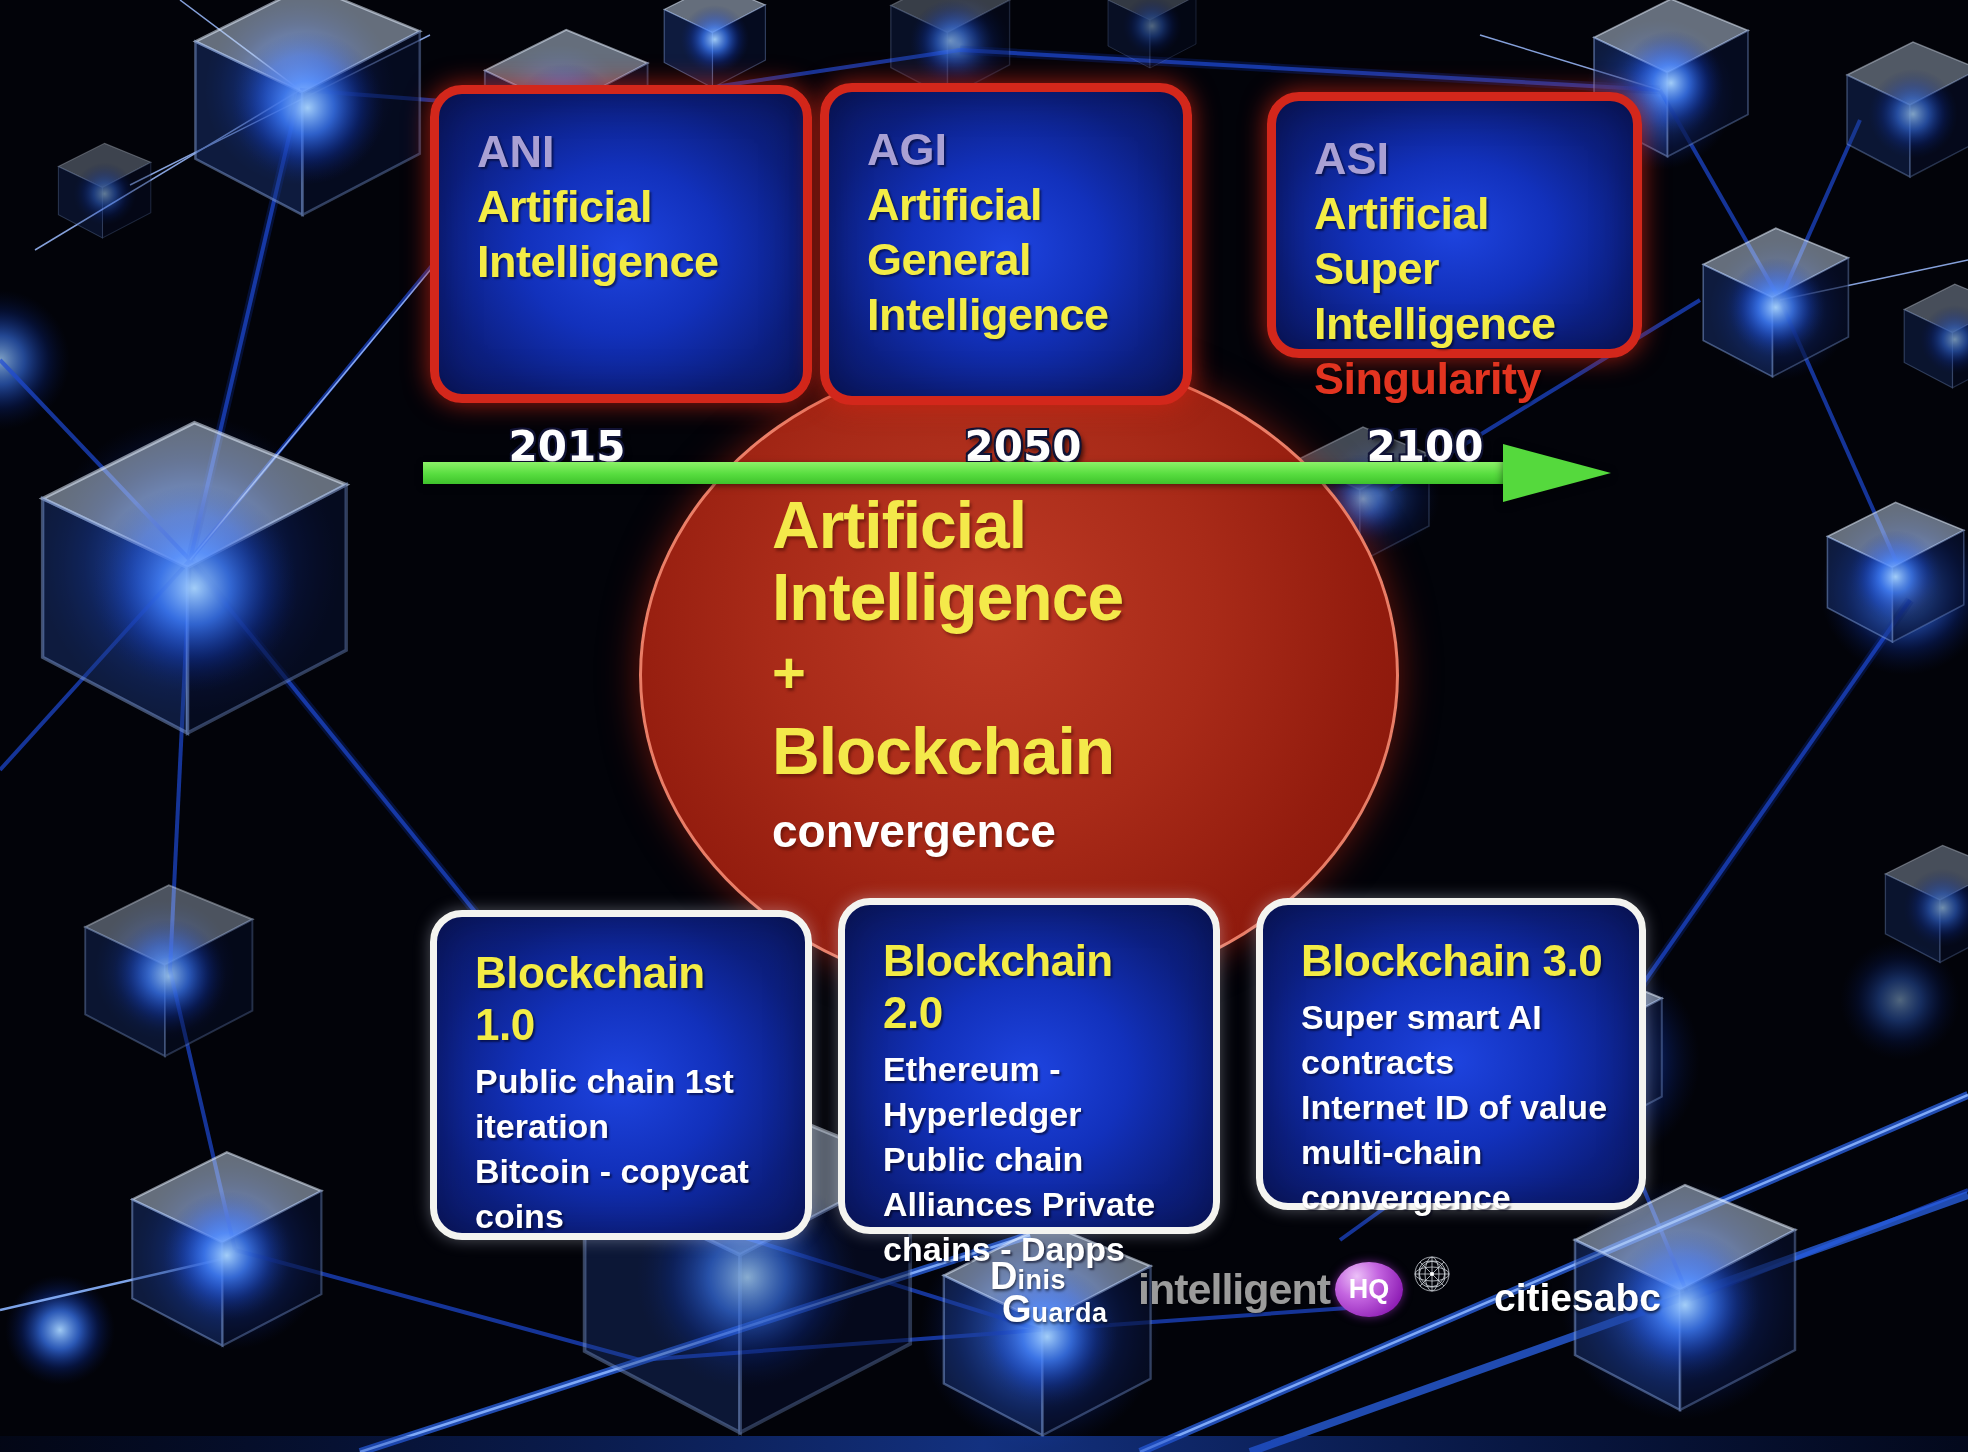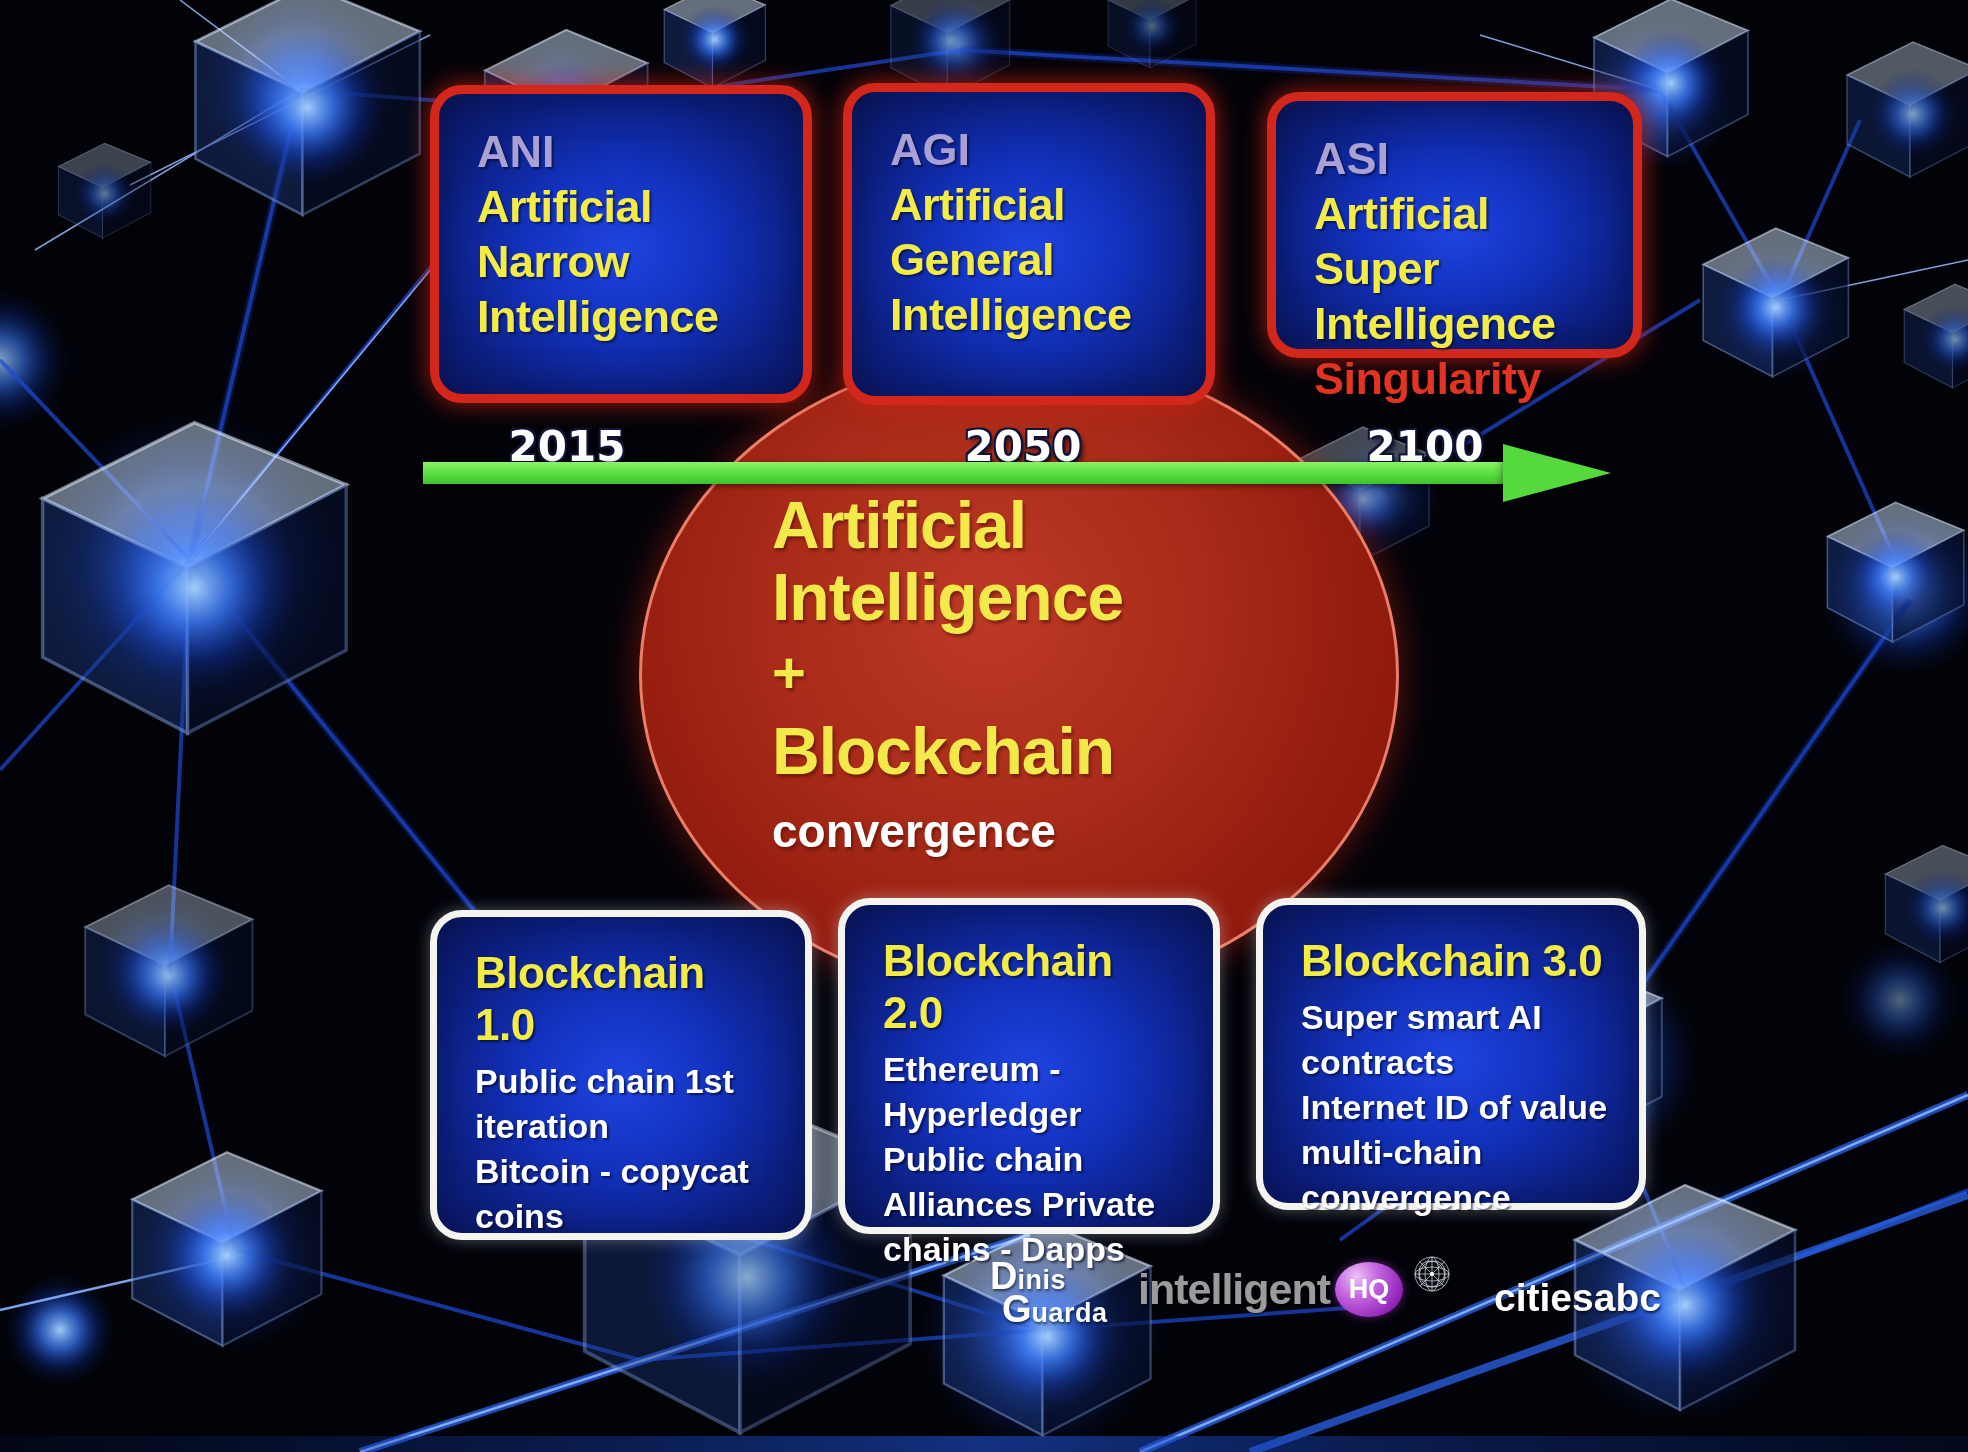--- a/index.html
+++ b/index.html
@@ -37,21 +37,21 @@
               border-left:108px solid #55d93d;filter:drop-shadow(0 2px 4px rgba(0,0,0,0.5));}
 
   
   .tbox,.bbox{position:absolute;border-radius:32px;box-sizing:border-box;z-index:3;
         background:radial-gradient(ellipse at 50% 52%, #1e44e0 0%, #1231bc 38%, #0c1f80 72%, #0a175e 100%);}
   .tbox{border:9px solid #d3271b;box-shadow:0 0 26px rgba(205,35,18,0.8), inset 0 0 40px rgba(0,0,30,0.35);
         padding:30px 24px 0 38px;}
   .bbox{border:7px solid #f4f4f0;box-shadow:0 0 16px rgba(230,235,255,0.35), inset 0 0 40px rgba(0,0,30,0.3);
         padding:30px 29px 0 38px;}
   #box-ani{left:430px;top:85px;width:382px;height:318px;}
-  #box-agi{left:843px;top:83px;width:372px;height:322px;}
+  #box-agi{left:820px;top:83px;width:372px;height:322px;}
   #box-asi{left:1267px;top:92px;width:375px;height:266px;}
   .abbr{font-weight:bold;font-size:45px;line-height:55px;color:#a9a0d4;
         text-shadow:2px 2px 2px rgba(0,0,20,0.5);}
   .tline{font-weight:bold;font-size:45px;line-height:55px;color:#f3ec45;
          text-shadow:2px 2px 2px rgba(0,0,20,0.5);letter-spacing:-0.5px;}
   .tline.hl{color:#e23420;text-shadow:2px 2px 2px rgba(0,0,0,0.45);}
 
   #box-b1{left:430px;top:910px;width:382px;height:330px;}
   #box-b2{left:838px;top:898px;width:382px;height:336px;}
   #box-b3{left:1256px;top:898px;width:390px;height:312px;}
@@ -208,21 +208,20 @@
 
   <div class="year" id="year-2015">2015</div>
   <div class="year" id="year-2050">2050</div>
   <div class="year" id="year-2100">2100</div>
   <div class="arrow-line"></div>
   <div class="arrow-head"></div>
 
   <div class="tbox" id="box-ani">
     <div class="abbr">ANI</div>
     <div class="tline">Artificial</div>
-    <div class="tline">Narrow</div>
     <div class="tline">Intelligence</div>
   </div>
 
   <div class="tbox" id="box-agi">
     <div class="abbr">AGI</div>
     <div class="tline">Artificial</div>
     <div class="tline">General</div>
     <div class="tline">Intelligence</div>
   </div>
 

